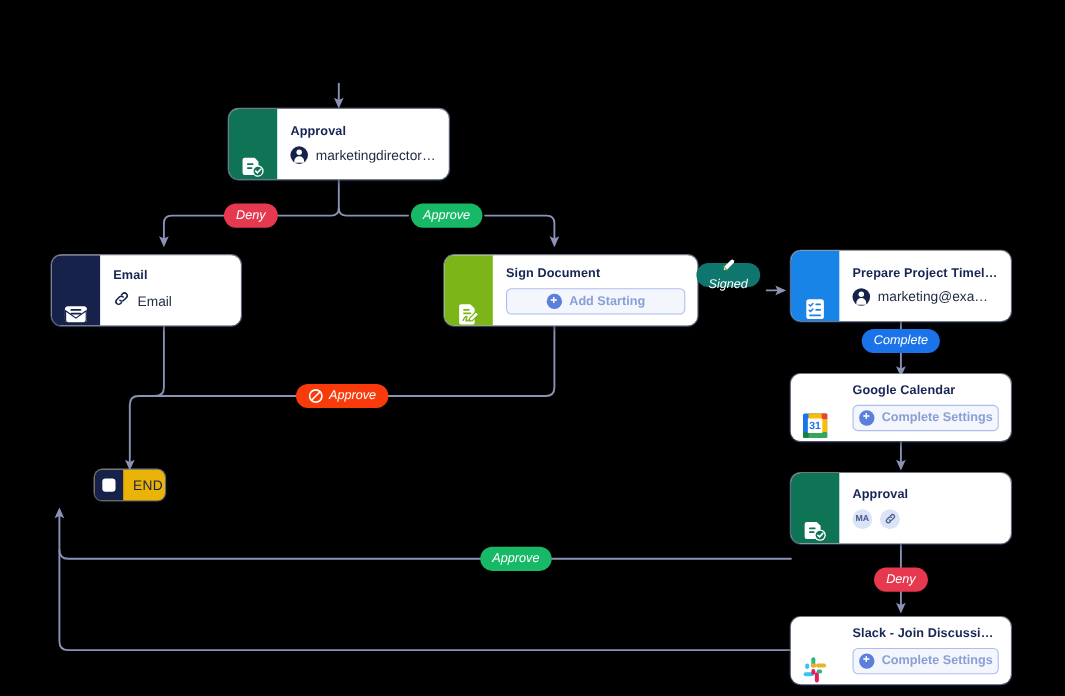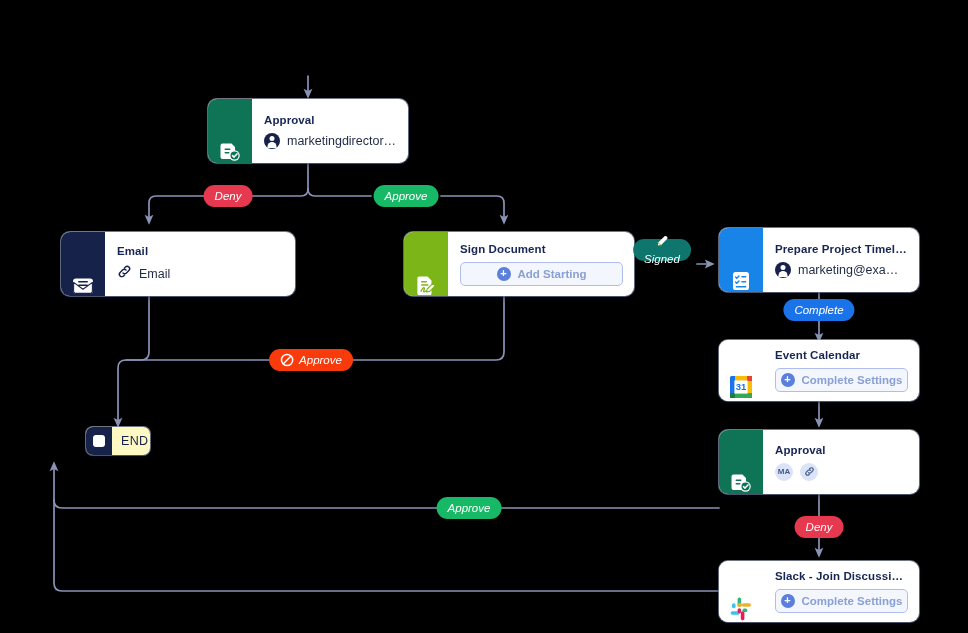--- a/index.html
+++ b/index.html
@@ -153,21 +153,21 @@
     width: 9px; height: 6px;
     border-radius: 4.5px 4.5px 0 0;
     background: #ffffff;
   }
 
   
   .end-node {
     position: absolute;
     display: flex;
     align-items: stretch;
-    background: #fef9c3;
+    background: #eab308;
     border-radius: 7px;
     overflow: hidden;
     box-shadow: 0 2px 5px rgba(8,14,40,.55), 0 0 0 1px rgba(190,198,220,.65);
   }
   .end-node .icon-panel {
     width: 26px;
     flex: 0 0 26px;
     background: #17224a;
     display: flex;
     align-items: center;
@@ -275,21 +275,21 @@
     </div>
     <div class="body">
       <div class="title">Approval</div>
       <div class="sub-row">
         <span class="avatar-dot"></span>
         <span class="sub-text">marketingdirector@ex...</span>
       </div>
     </div>
   </div>
 
-  <div class="node" style="left:61px; top:232px; width:234px; height:64px;">
+  <div class="node" style="left:47px; top:232px; width:172px; height:64px;">
     <div class="icon-panel p-navy">
       <svg width="24" height="20" viewBox="0 0 24 20">
         <path d="M2,5.5 a3,3 0 0 1 3,-3 h14 a3,3 0 0 1 3,3 v9 a3,3 0 0 1 -3,3 h-14 a3,3 0 0 1 -3,-3 z" fill="#fff"></path>
         <rect x="7" y="5" width="10" height="1.6" rx=".8" fill="#17224a"></rect>
         <rect x="7" y="8.4" width="10" height="1.6" rx=".8" fill="#17224a"></rect>
         <path d="M2.6,6.4 L12,13.2 L21.4,6.4 L21.4,15 a2.4,2.4 0 0 1 -2.4,2.4 h-14 a2.4,2.4 0 0 1 -2.4,-2.4 z" fill="#fff" stroke="#17224a" stroke-width="1.1" stroke-linejoin="round"></path>
       </svg>
     </div>
     <div class="body">
       <div class="title">Email</div>
@@ -350,21 +350,21 @@
         <rect x="3" y="3" width="22" height="22" rx="1.5" fill="#1a73e8"></rect>
         <rect x="8" y="3" width="17" height="17" fill="#fbbc04"></rect>
         <rect x="8" y="20" width="17" height="5" fill="#34a853"></rect>
         <rect x="3" y="20" width="5" height="5" fill="#188038"></rect>
         <rect x="20" y="3" width="5" height="5" fill="#ea4335"></rect>
         <rect x="7.4" y="7.4" width="13.2" height="13.2" fill="#ffffff"></rect>
         <text x="14" y="17.2" font-family="'Liberation Sans', sans-serif" font-size="9.5" font-weight="bold" fill="#1a73e8" text-anchor="middle">31</text>
       </svg>
     </div>
     <div class="body">
-      <div class="title">Event Calendar</div>
+      <div class="title">Google Calendar</div>
       <div class="node-action">
         <span class="plus-badge">+</span>
         <span>Complete Settings</span>
       </div>
     </div>
   </div>
 
   <div class="node" style="left:719px; top:430px; width:200px; height:64px;">
     <div class="icon-panel p-green">
       <svg width="22" height="22" viewBox="0 0 22 22">

